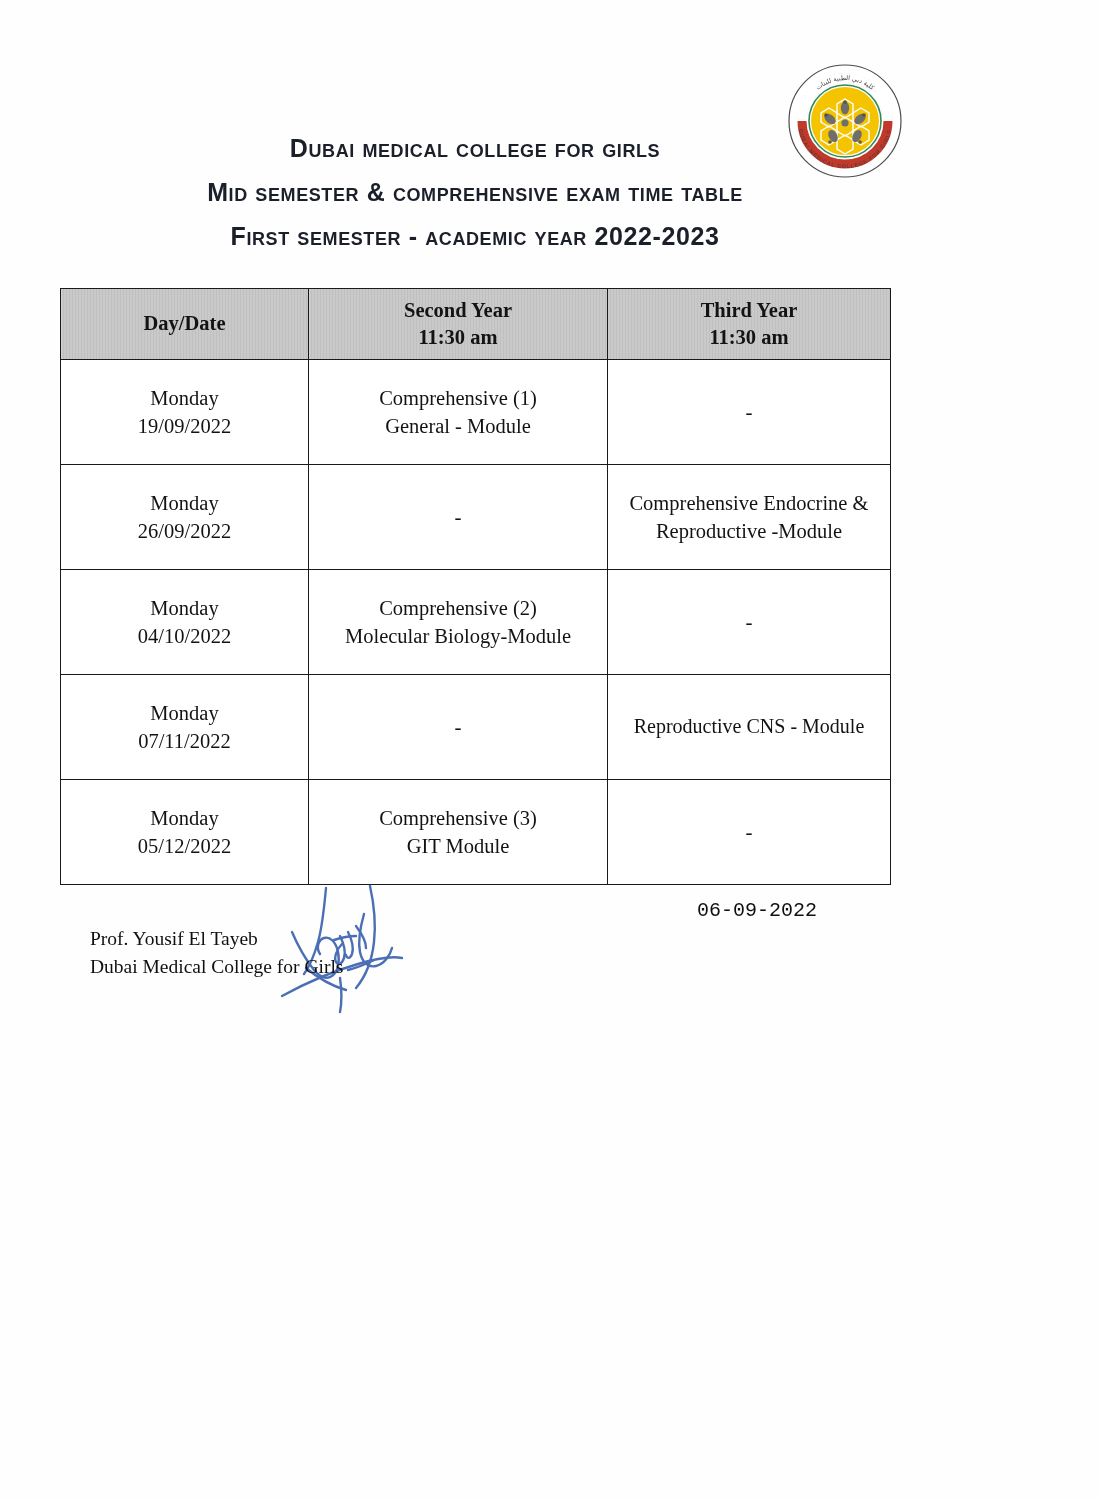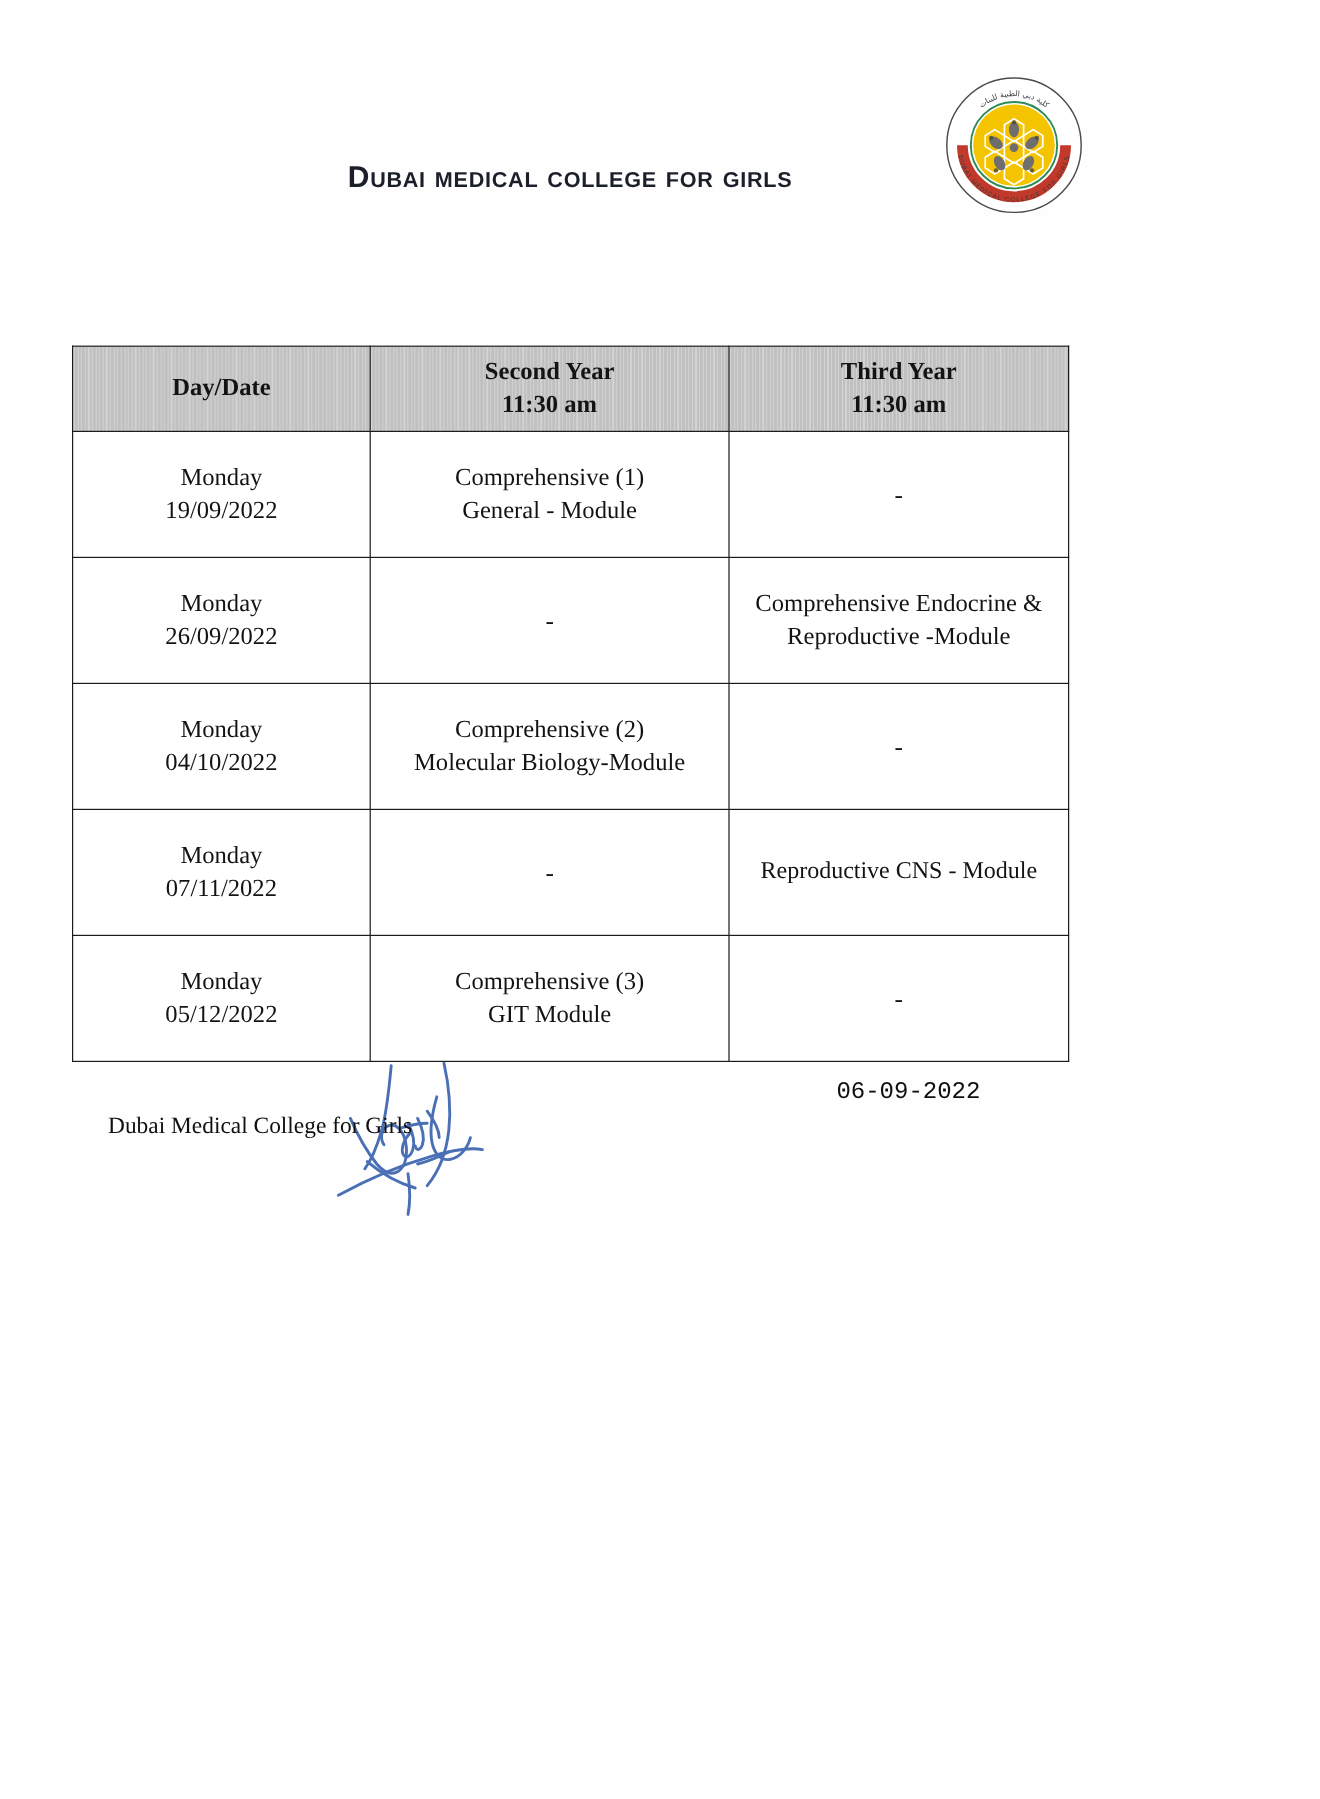--- a/index.html
+++ b/index.html
@@ -183,20 +183,22 @@
         <textPath href="#arcTop" startOffset="50%" text-anchor="middle">كلية دبي الطبية للبنات</textPath>
       </text>
       <text font-family="'Liberation Sans', sans-serif" font-size="5.2" fill="#3a3a3a" letter-spacing="1.1">
         <textPath href="#arcBot" startOffset="50%" text-anchor="middle">DUBAI MEDICAL COLLEGE FOR GIRLS</textPath>
       </text>
     </svg>
   </div>
 
   <div class="titles">
     <div class="title-line t1">Dubai Medical College For Girls</div>
+    <div class="title-line t3">Mid Semester &amp; Comprehensive Exam Time Table</div>
+    <div class="title-line t4">First Semester - Academic Year 2022-2023</div>
   </div>
 
   <table class="tbl">
     <colgroup>
       <col class="col-day">
         <col class="col-sec">
         <col class="col-third">
     </colgroup>
     <thead>
       <tr>
@@ -302,16 +304,17 @@
         <path d="M 30,112 C 52,100 78,88 106,80 C 126,74 140,72 150,74"></path>
         <path d="M 54,84 C 66,94 80,102 94,106"></path>
         <path d="M 82,56 C 88,54 96,52 104,52"></path>
         <path d="M 96,86 C 104,84 114,80 122,76"></path>
         <path d="M 88,94 C 90,108 90,118 88,128"></path>
       </g>
     </svg>
   </div>
 
   <div class="sign-block">
+    <div>Prof. Yousif El Tayeb</div>
     <div>Dubai Medical College for Girls</div>
   </div>
 
 </div>
 
 </body></html>

